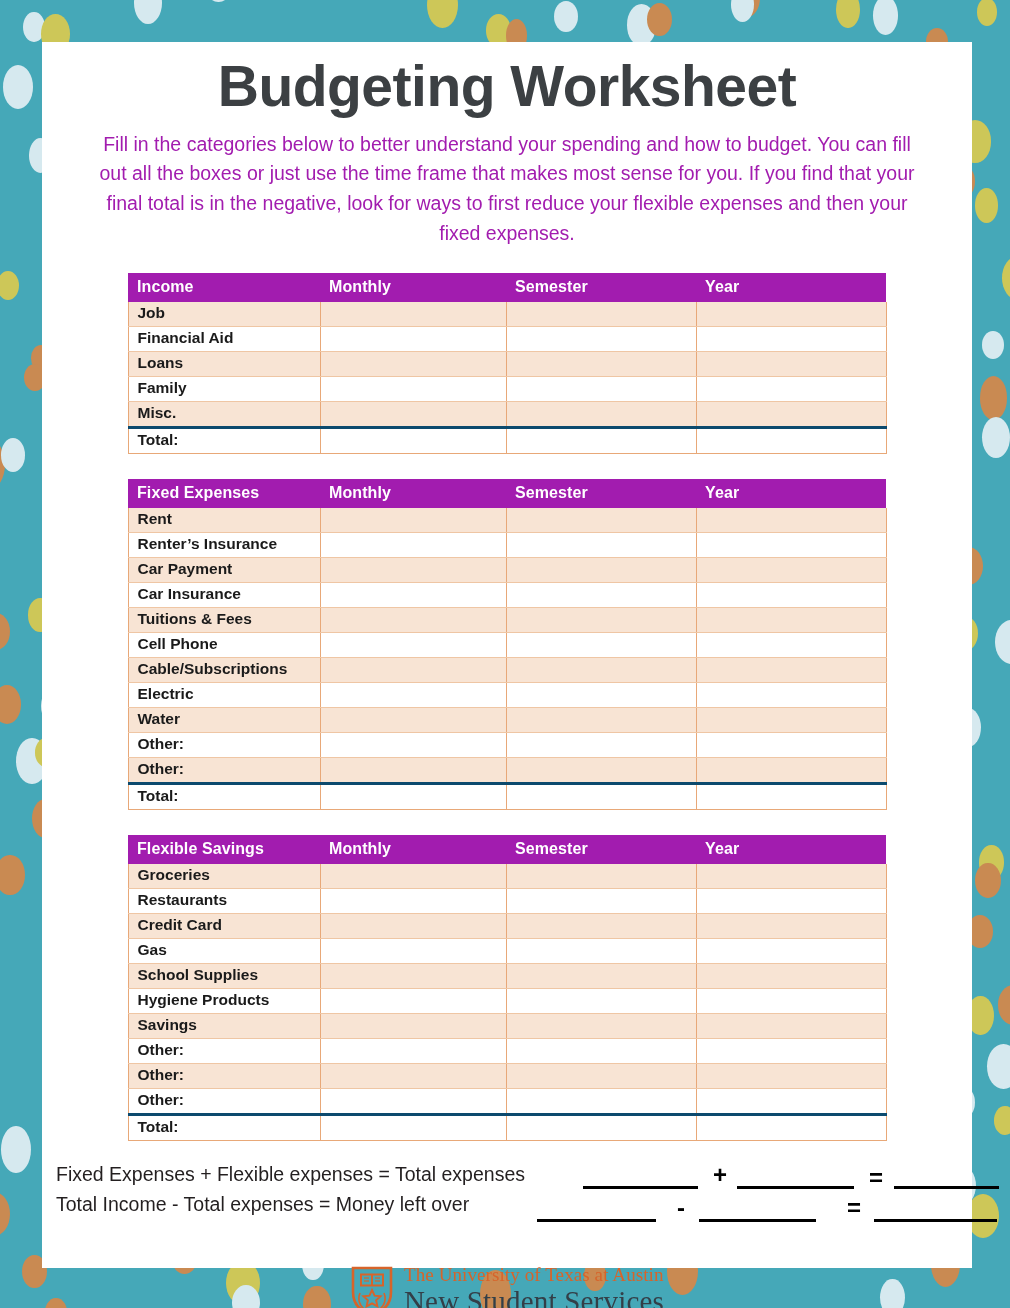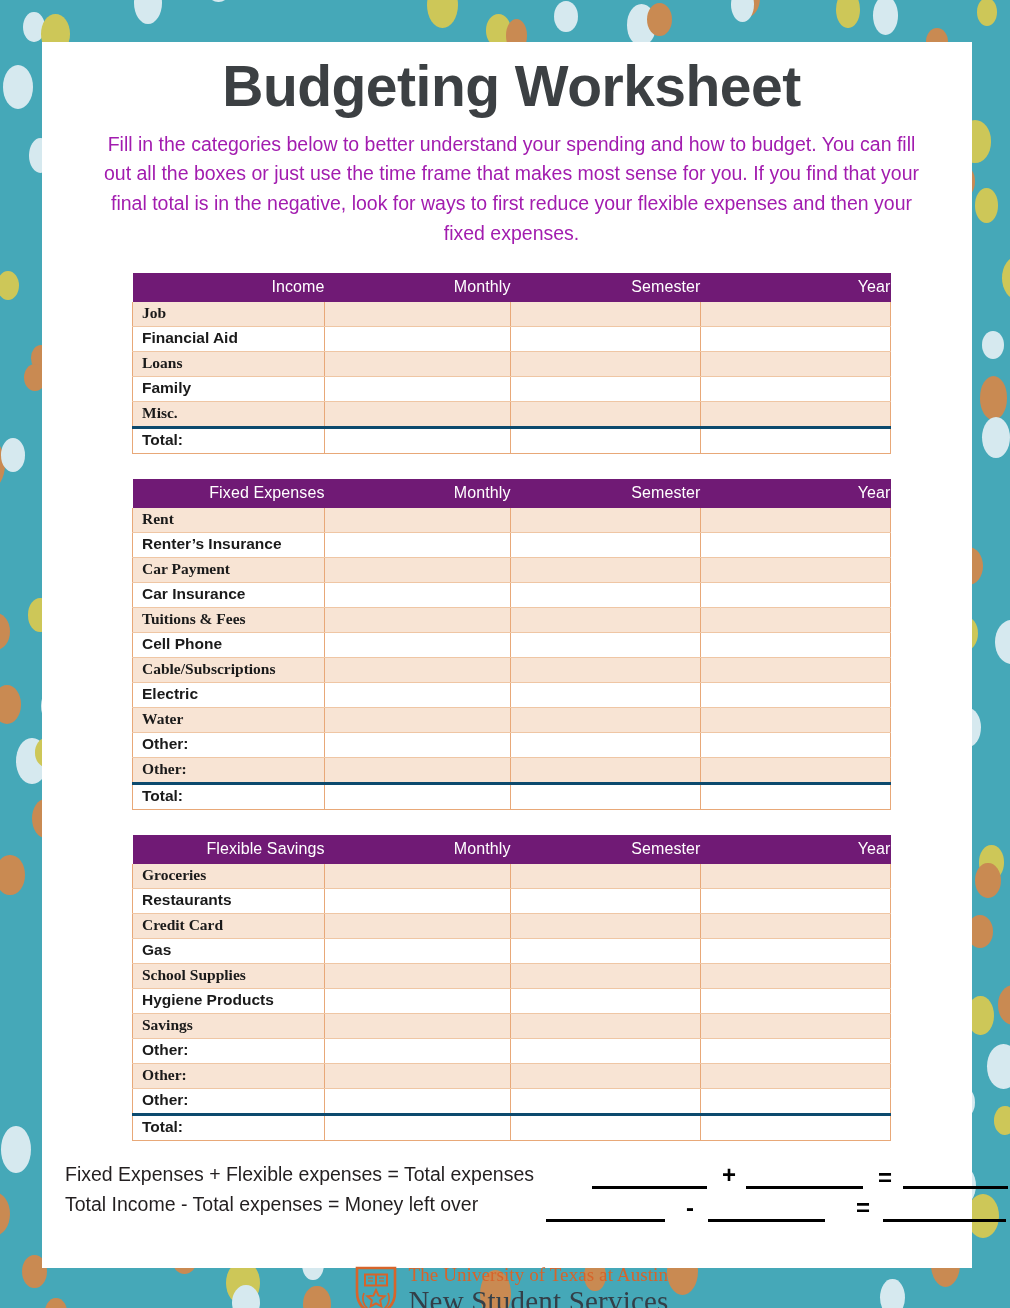--- a/index.html
+++ b/index.html
@@ -28,21 +28,20 @@
 
   
   #page {
     position: absolute;
     left: 42px;
     top: 42px;
     width: 930px;
     height: 1226px;
     background: #ffffff;
     box-sizing: border-box;
-    padding-left: 9px;
   }
 
   
   #title {
     margin: 0;
     padding-top: 12px;
     text-align: center;
     font-size: 57px;
     font-weight: bold;
     letter-spacing: -0.5px;
@@ -67,24 +66,24 @@
   }
   .tbl-wrap { margin-top: 25px; }
   .tbl-wrap.first { margin-top: 24px; }
 
   .budget-table col.c-label { width: 192px; }
   .budget-table col.c-month { width: 186px; }
   .budget-table col.c-sem   { width: 190px; }
   .budget-table col.c-year  { width: 190px; }
 
   .budget-table thead th {
-    background: #701a75;
+    background: #a21caf;
     color: #ffffff;
-    font-weight: normal;
-    text-align: right;
+    font-weight: bold;
+    text-align: left;
     font-size: 16px;
     padding: 5px 0 6px 9px;
     border: none;
     letter-spacing: 0.1px;
   }
 
   .budget-table tbody td {
     height: 19px;
     padding: 2px 0 3px 9px;
     border-right: 1px solid #E8A878;
@@ -98,21 +97,20 @@
     border-right: 1px solid #E8A878;
   }
   .budget-table tbody td:last-child {
     border-right: 1px solid #E8A878;
   }
   .budget-table tbody tr td:first-child {
     border-left: 1px solid #E8A878;
   }
   .budget-table tbody tr.tint td {
     background: #F8E4D4;
-    font-family: Liberation Serif, serif;
   }
   .budget-table tbody tr.plain td {
     background: #ffffff;
   }
   .budget-table tbody tr.total-row td {
     border-top: 3px solid #0c4a6e;
   }
   .budget-table tbody tr:last-child td {
     border-bottom: 1px solid #E8A878;
   }

